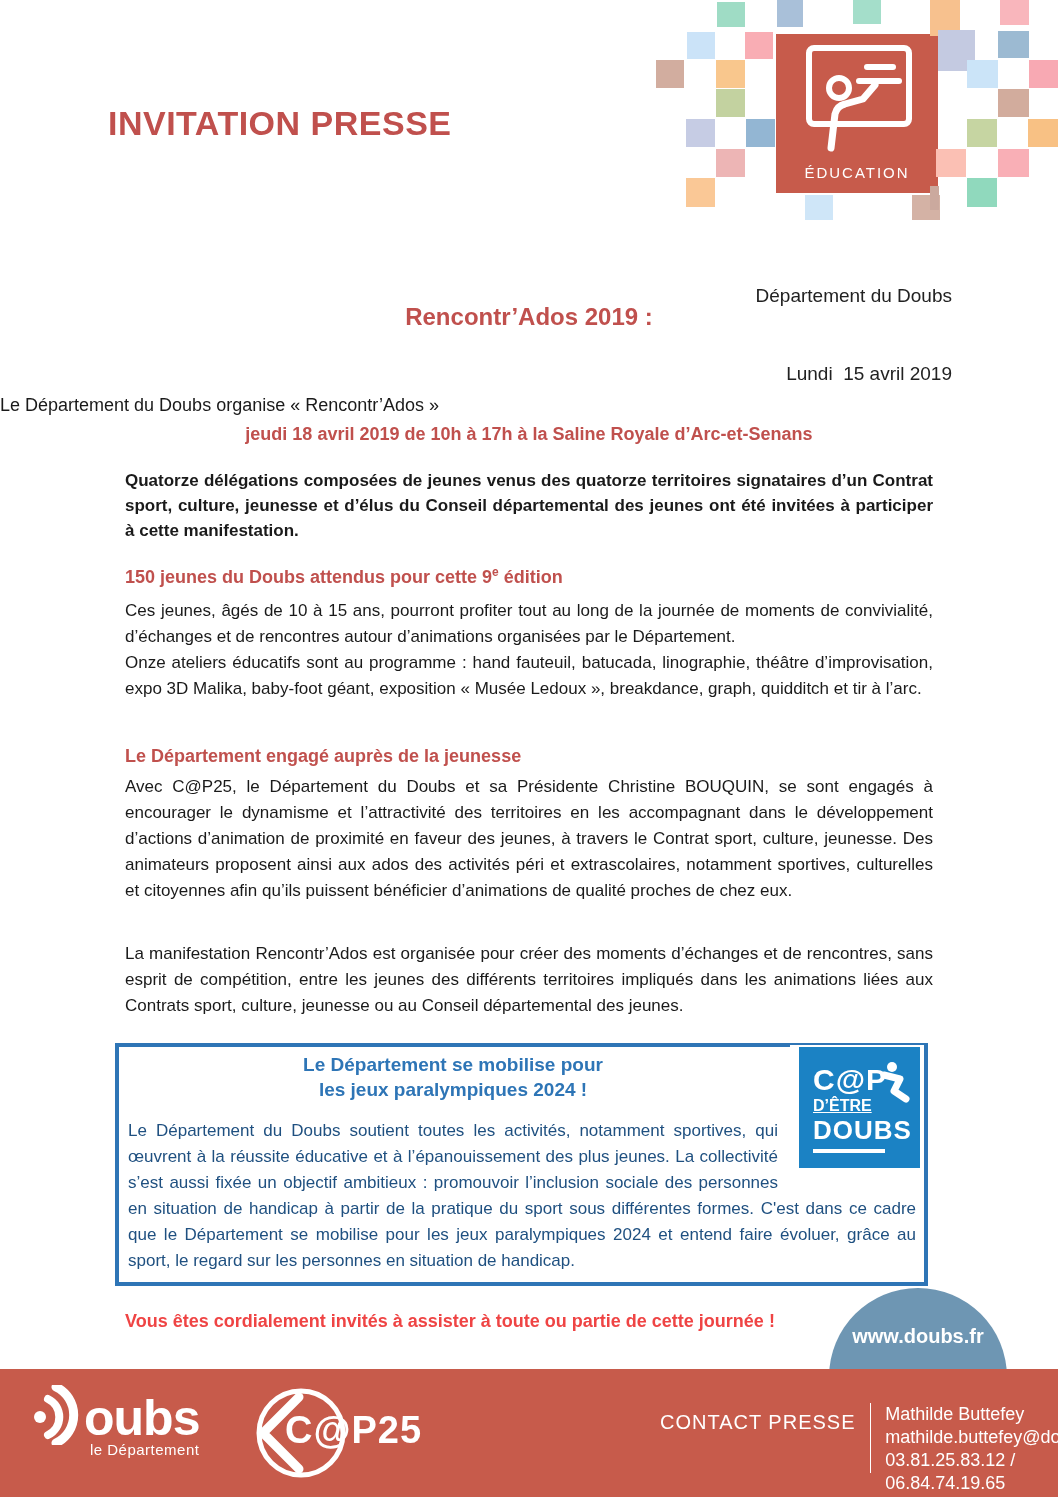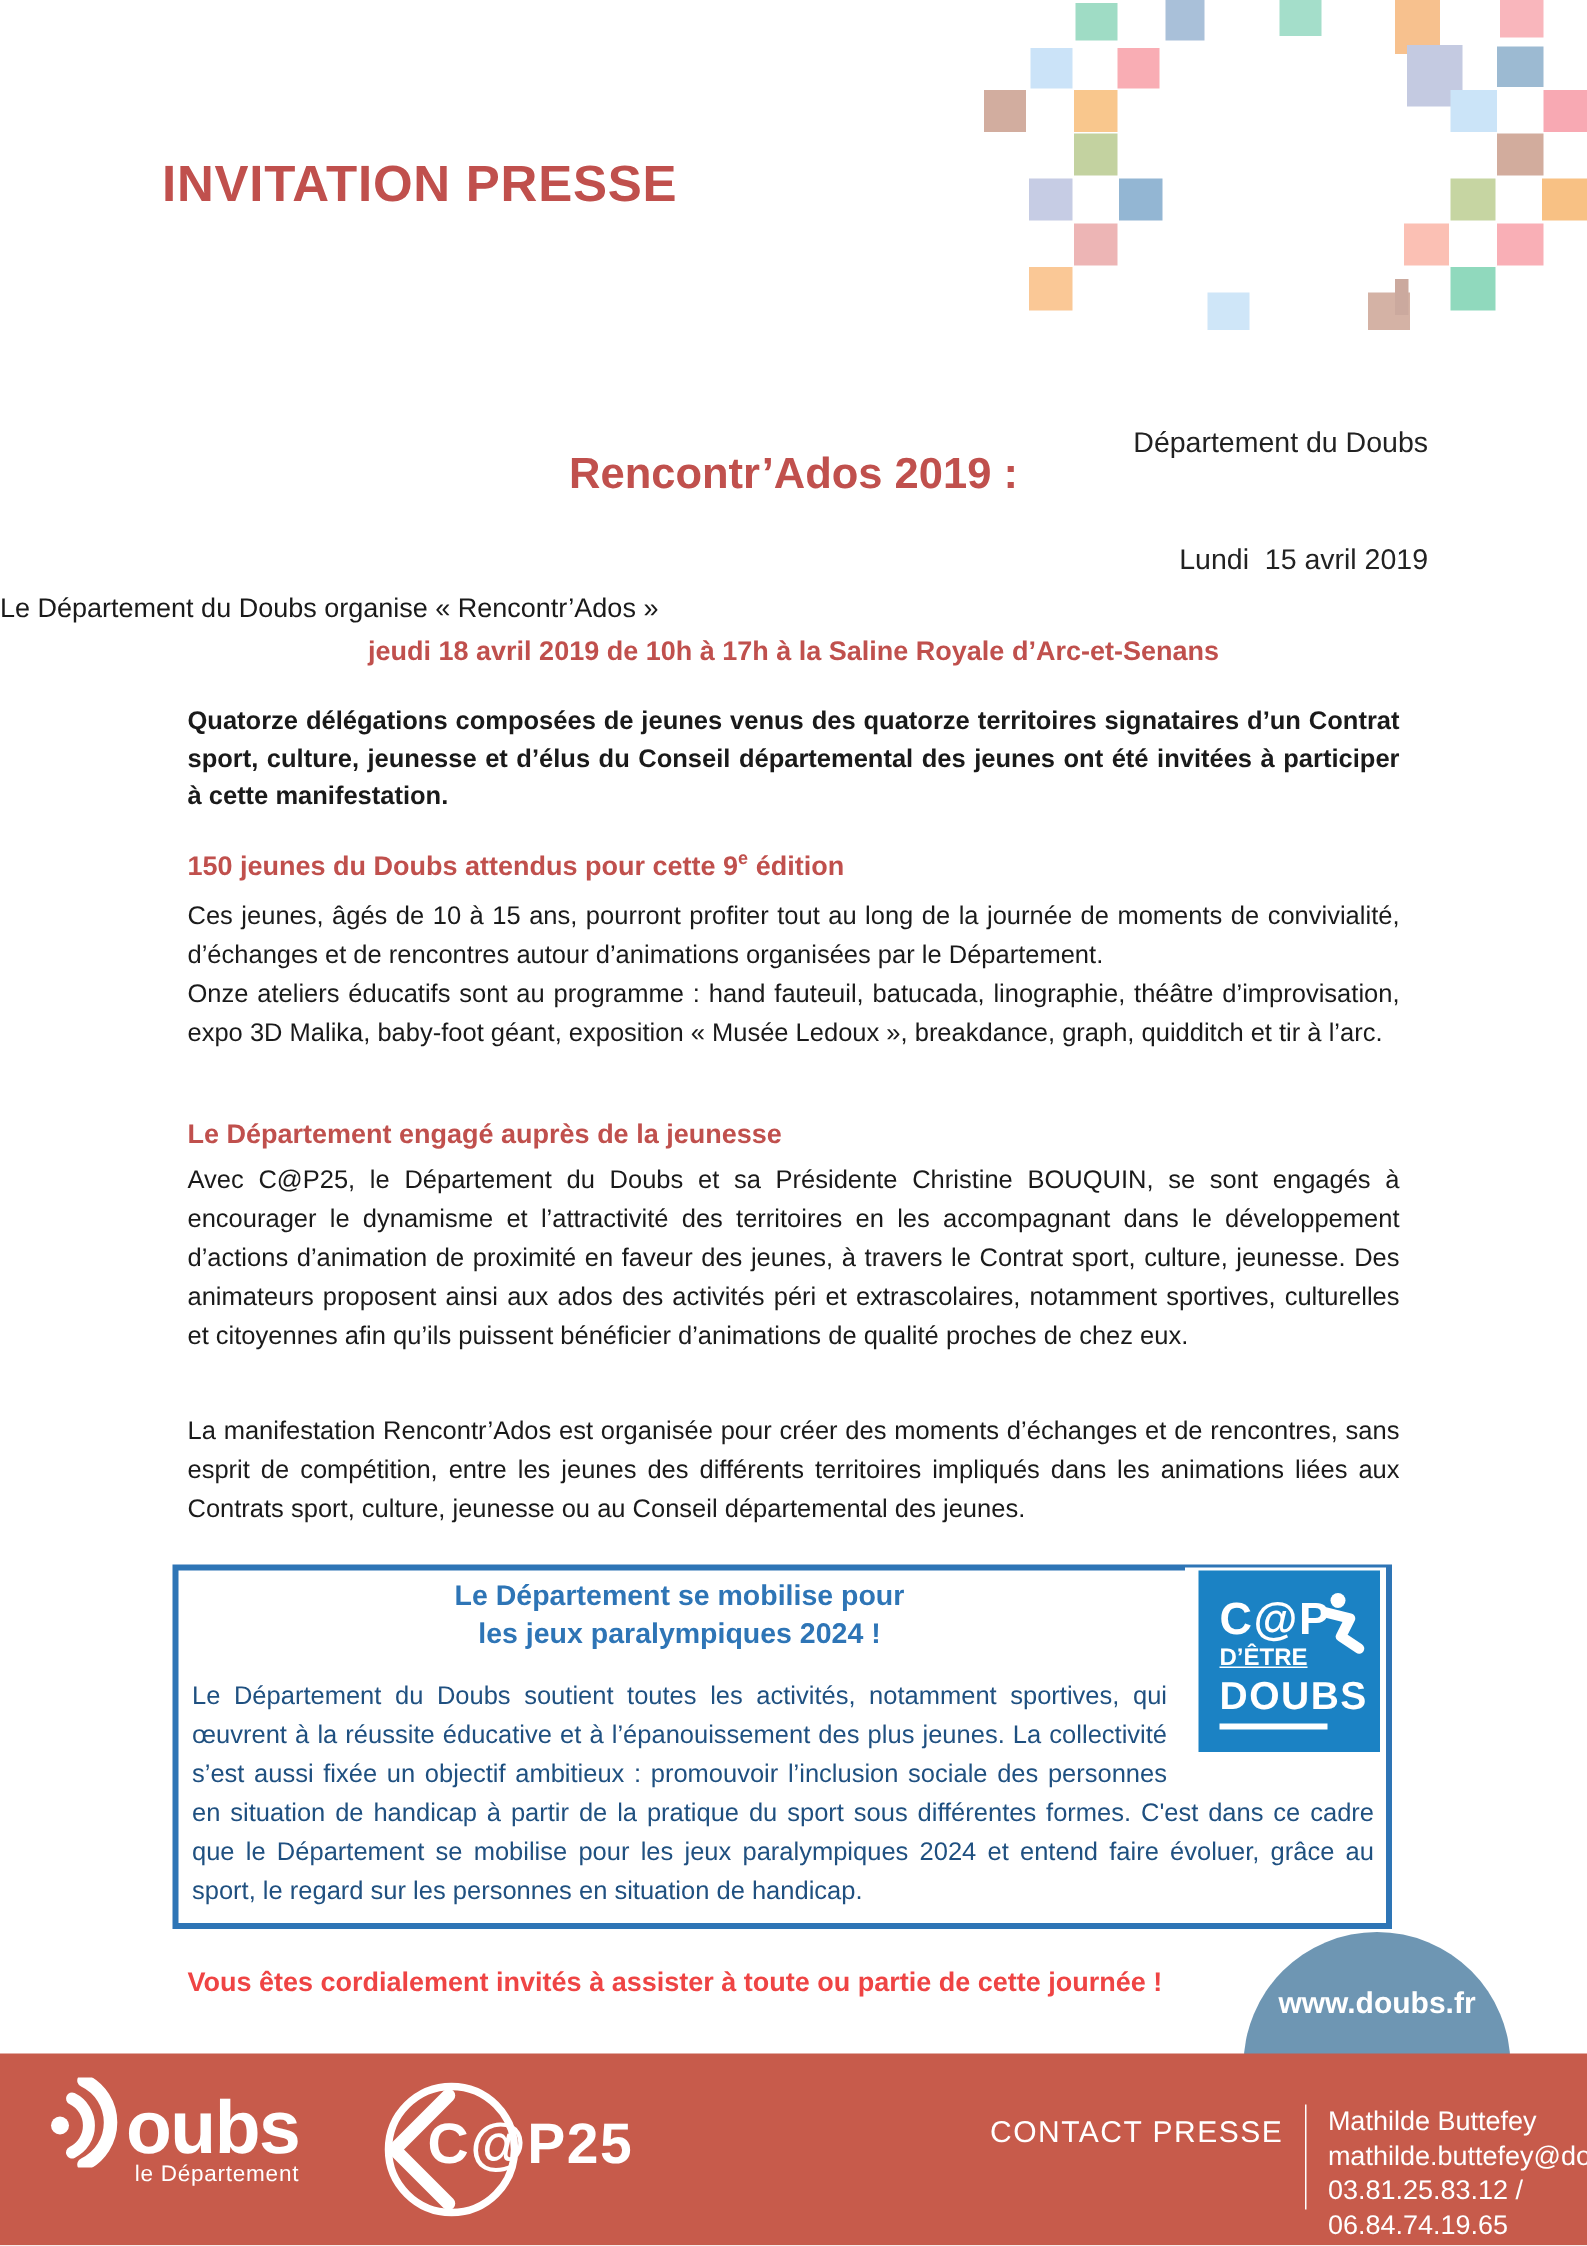--- a/index.html
+++ b/index.html
@@ -24,21 +24,21 @@
     position:absolute; left:108px; top:104px; margin:0;
     font-size:34px; font-weight:bold; color:var(--red,#C0504D); letter-spacing:.5px;
   }
   .dateline {
     position:absolute; top:231px; right:106px; text-align:right;
     font-size:19px; line-height:26px; color:#222; white-space:pre-wrap;
   }
   
   .title {
     position:absolute; left:0; top:300px; width:100%; text-align:center;
-    color:var(--red,#C0504D); font-size:29px; font-weight:bold; line-height:33px;
+    color:var(--red,#C0504D); font-size:24px; font-weight:bold; line-height:33px;
   }
   .organise { position:absolute; left:0; top:395px; width:100%; font-size:18px; margin:0; }
   .event {
     position:absolute; left:0; top:424px; width:100%; text-align:center;
     font-size:18px; font-weight:bold; color:var(--red,#C0504D); margin:0;
   }
   
   .col { position:absolute; left:125px; width:808px; }
   .bodytext { font-size:17px; line-height:26px; text-align:justify; }
   .bodytext p { margin:0; }
@@ -102,20 +102,30 @@
   .contact-label { font-size:20px; letter-spacing:1px; margin-top:8px; white-space:nowrap; }
   .contact-sep { width:2px; background:#fff; height:70px; }
   .contact-info { font-size:18px; line-height:23px; }
 </style>
 </head>
 <body>
 
 <div class="page">
 
   <div class="mosaic">
+    <div class="edu">
+      <svg width="140" height="112" viewBox="0 0 140 112">
+        <rect x="22" y="8" width="100" height="76" rx="5" fill="none" stroke="#fff" stroke-width="6"></rect>
+        <line x1="80" y1="27" x2="106" y2="27" stroke="#fff" stroke-width="6" stroke-linecap="round"></line>
+        <line x1="72" y1="41" x2="112" y2="41" stroke="#fff" stroke-width="6" stroke-linecap="round"></line>
+        <circle cx="52" cy="48" r="10" fill="none" stroke="#fff" stroke-width="6"></circle>
+        <path d="M44,108 L48,74 Q50,66 58,64 L76,59 L88,45" fill="none" stroke="#fff" stroke-width="7" stroke-linecap="round" stroke-linejoin="round"></path>
+      </svg>
+      <div class="edu-label">ÉDUCATION</div>
+    </div>
   <div class="cell" style="left: 717px; top: 2px; width: 28px; height: 25px; background: rgb(159, 220, 197);"></div>
       <div class="cell" style="left: 777px; top: 0px; width: 26px; height: 27px; background: rgb(169, 192, 217);"></div>
       <div class="cell" style="left: 853px; top: 0px; width: 28px; height: 24px; background: rgb(164, 222, 202);"></div>
       <div class="cell" style="left: 930px; top: 0px; width: 30px; height: 36px; background: rgb(247, 193, 142);"></div>
       <div class="cell" style="left: 1000px; top: 0px; width: 29px; height: 25px; background: rgb(249, 182, 188);"></div>
       <div class="cell" style="left: 687px; top: 32px; width: 28px; height: 27px; background: rgb(203, 227, 248);"></div>
       <div class="cell" style="left: 745px; top: 32px; width: 28px; height: 27px; background: rgb(249, 173, 180);"></div>
       <div class="cell" style="left: 938px; top: 30px; width: 37px; height: 41px; background: rgb(196, 202, 225);"></div>
       <div class="cell" style="left: 998px; top: 31px; width: 31px; height: 27px; background: rgb(156, 186, 210);"></div>
       <div class="cell" style="left: 656px; top: 60px; width: 28px; height: 28px; background: rgb(210, 173, 159);"></div>

